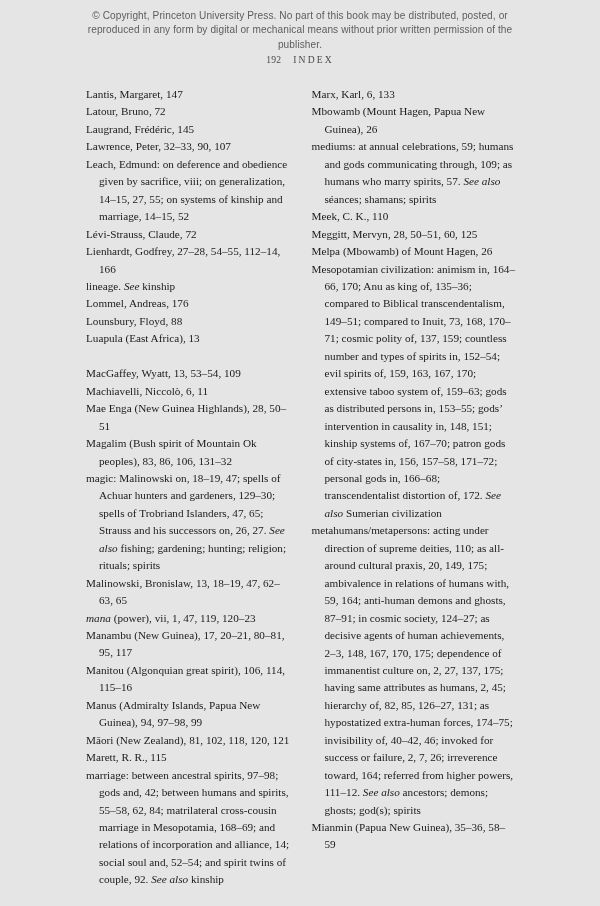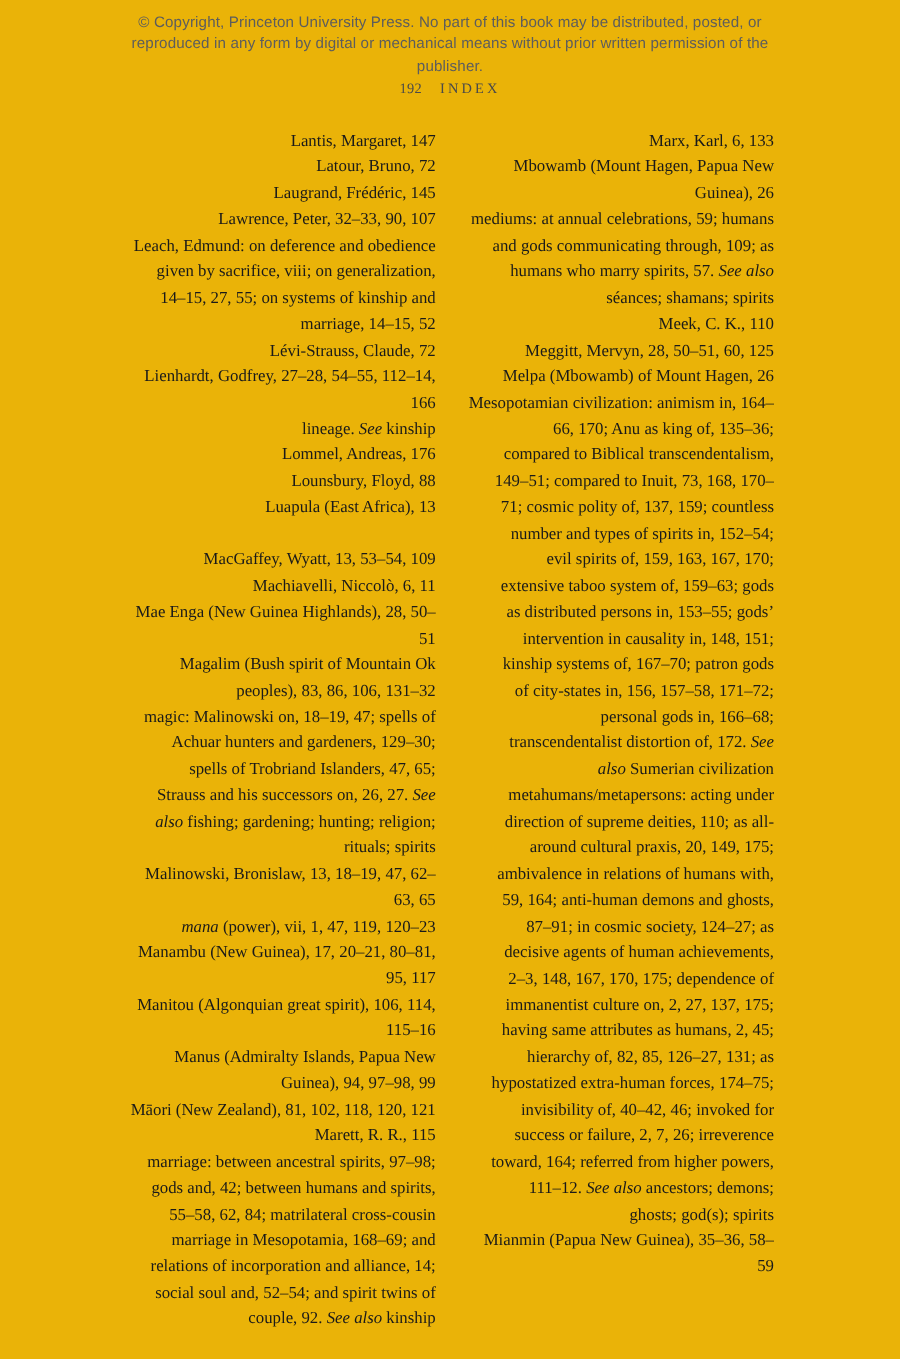--- a/index.html
+++ b/index.html
@@ -4,21 +4,21 @@
 <style>
   html, body {
     margin: 0;
     padding: 0;
     background: #ffffff;
   }
   .page {
     position: relative;
     width: 600px;
     height: 906px;
-    background: #eab308;
+    background: #e5e5e5;
     overflow: hidden;
     font-family: "Liberation Serif", "DejaVu Serif", serif;
     color: #1a1a1a;
   }
 
   
   .copyright {
     position: absolute;
     top: 9px;
     left: 86px;
@@ -63,21 +63,21 @@
     width: 205px;
   }
 
   .entry {
     font-size: 11.2px;
     line-height: 17.45px;
     text-indent: 0;
     padding-left: 13px;
     margin: 0;
     hyphens: none;
-    text-align: right;
+    text-align: left;
   }
   .entry > span.first {
     margin-left: -13px;
   }
   .spacer {
     height: 17.45px;
   }
   .it {
     font-style: italic;
   }

